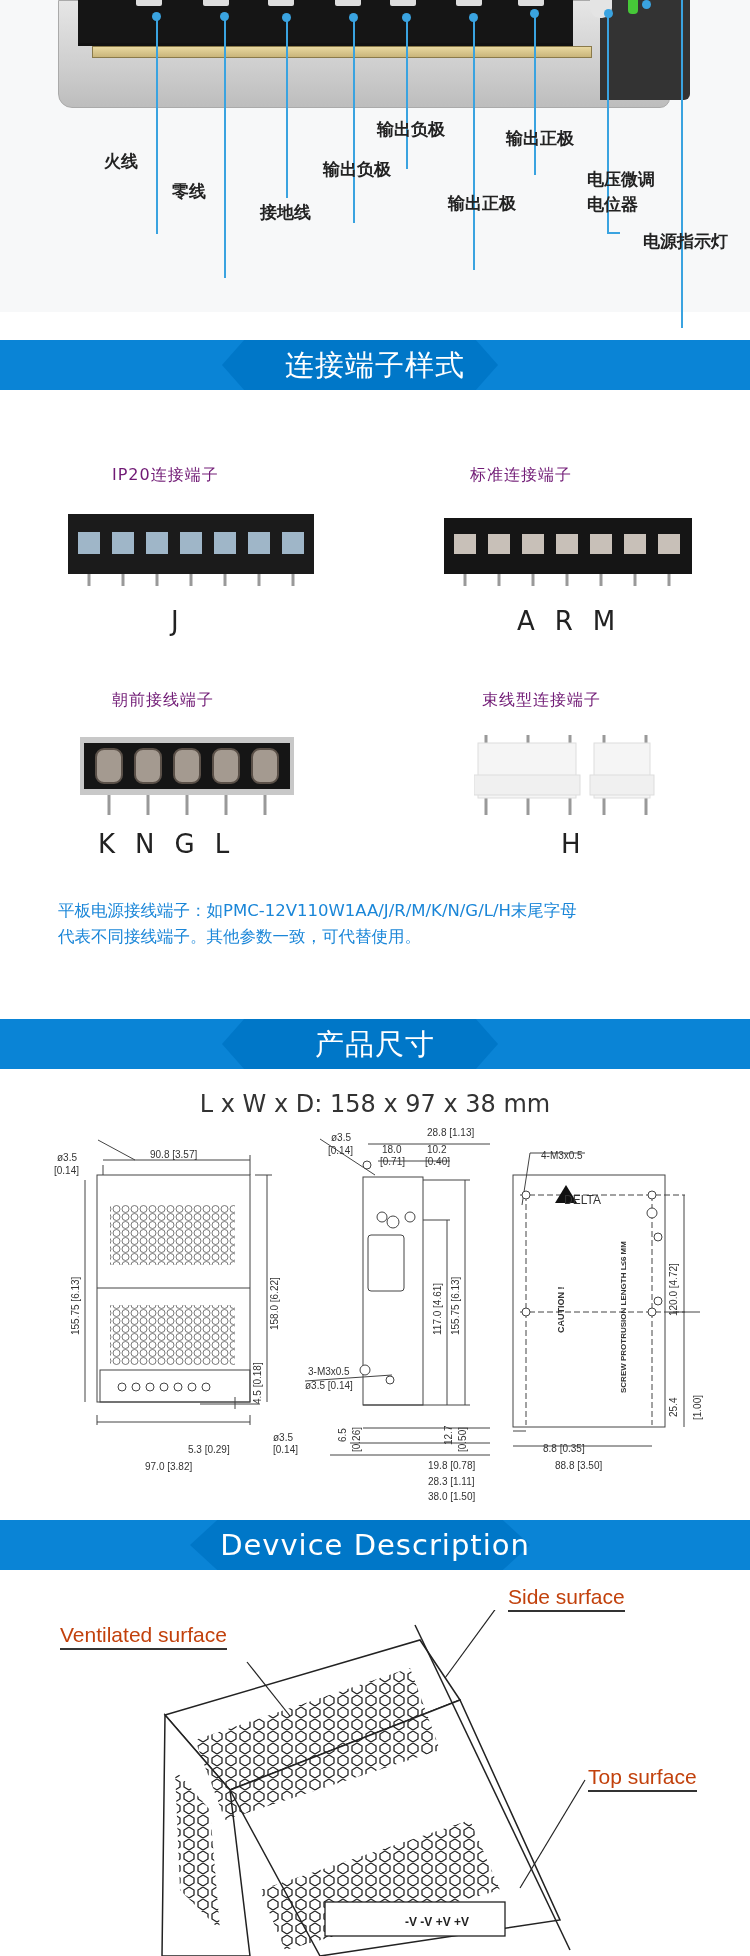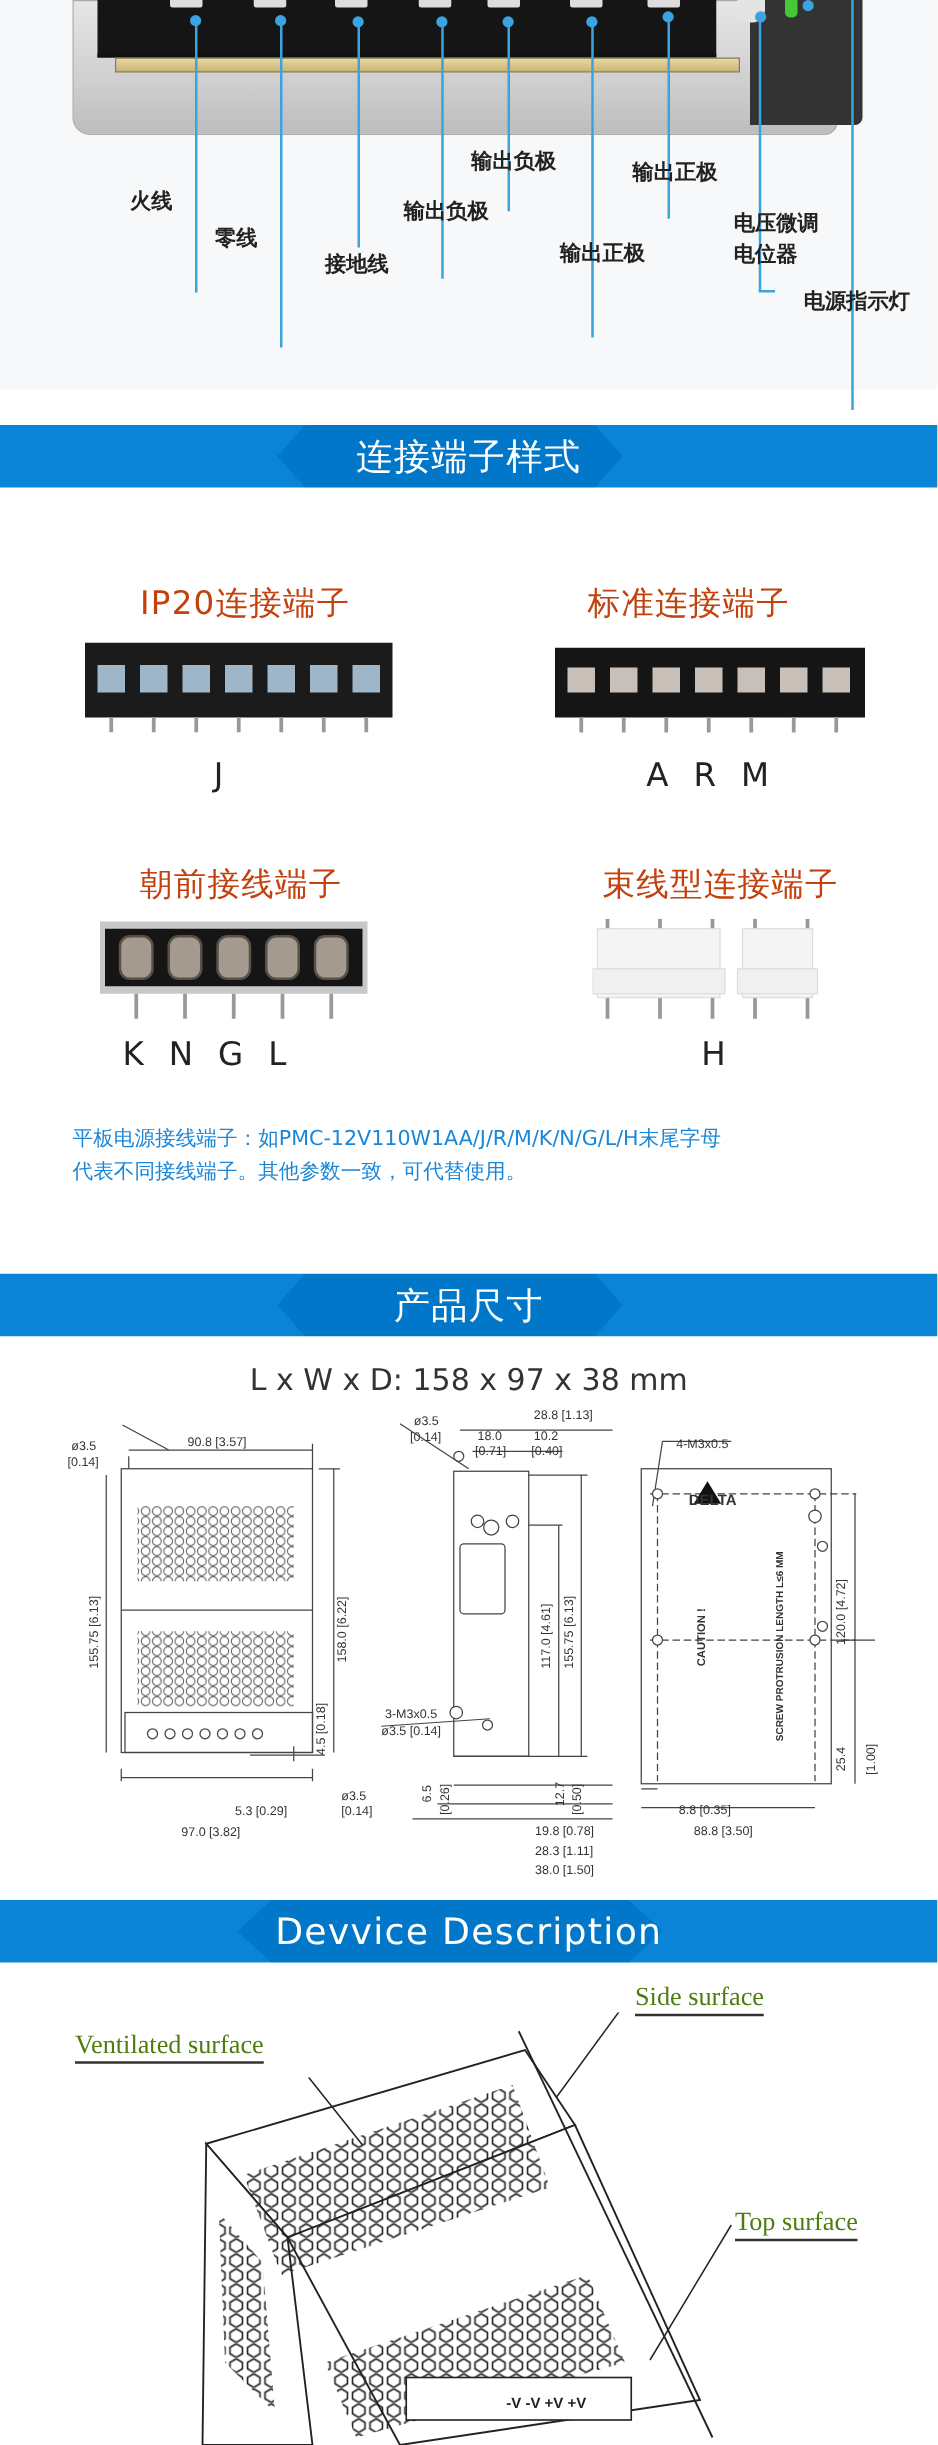--- a/index.html
+++ b/index.html
@@ -15,28 +15,28 @@
   .led { position:absolute; left:628px; top:0; width:10px; height:14px; background:#46c838; border-radius:0 0 4px 4px; }
   .pot { position:absolute; left:590px; top:0; width:22px; height:18px; background:#e4e4e4; border-radius:0 0 10px 10px; }
   .callout-line { position:absolute; width:2px; background:#3aa3e0; }
   .callout-dot { position:absolute; width:9px; height:9px; border-radius:50%; background:#3aa3e0; }
   .callout-label { position:absolute; font-size:17px; color:#222; white-space:nowrap; line-height:22px;font-weight:bold; }
   
   .banner { position:absolute; left:0; width:750px; height:50px; background:#0a84d6; overflow:hidden; }
   .banner .diamond { position:absolute; top:0; height:50px; background:#0077c8; clip-path:polygon(8% 0,92% 0,100% 50%,92% 100%,8% 100%,0 50%); }
   .banner .title { position:absolute; left:0; right:0; top:0; height:50px; line-height:50px; text-align:center; color:#fff; font-size:29px; letter-spacing:1px; }
   
-  .cap { position:absolute; font-size:26px; color:#c2410c; white-space:nowrap; letter-spacing:1px; }
+  .cap { position:absolute; font-size:16px; color:#701a75; white-space:nowrap; letter-spacing:1px; }
   .code { position:absolute; font-size:26px; color:#222; white-space:nowrap; letter-spacing:20px; }
   .note { position:absolute; left:58px; font-size:16.5px; color:#1a86d8; line-height:26px; white-space:nowrap; }
   
   .dim-sub { position:absolute; left:0; width:750px; text-align:center; font-size:24px; color:#333; }
   .dwg-txt { position:absolute; font-size:10px; color:#333; white-space:nowrap; font-family:"Liberation Sans",sans-serif; }
   .dwg-vtxt { position:absolute; font-size:10px; color:#333; white-space:nowrap; transform:rotate(-90deg); transform-origin:left top; font-family:"Liberation Sans",sans-serif; }
-  .desc-label { position:absolute; font-size:21px; color:#4d7c0f; white-space:nowrap; font-family:Liberation Serif, serif; border-bottom:2px solid #333; padding-bottom:1px; }
+  .desc-label { position:absolute; font-size:21px; color:#c2410c; white-space:nowrap; font-family:Liberation Sans, sans-serif; border-bottom:2px solid #333; padding-bottom:1px; }
 </style>
 </head>
 <body>
 
 <div class="top-sec">
   <div class="psu-body"></div>
   <div class="terminal-block">
     <div class="term-slot" style="left:58px"></div>
     <div class="term-slot" style="left:125px"></div>
     <div class="term-slot" style="left:190px"></div>
@@ -292,21 +292,21 @@
       <circle cx="152" cy="70" r="4"></circle>
       <circle cx="26" cy="187" r="4"></circle>
       <circle cx="152" cy="187" r="4"></circle>
     <circle cx="152" cy="88" r="5"></circle>
       <circle cx="158" cy="112" r="4"></circle>
       <circle cx="158" cy="176" r="4"></circle>
   </g>
   <polygon points="55,78 66,60 77,78" fill="#111"></polygon>
 </svg>
 <div class="dwg-txt" style="left:541px;top:1150px">4-M3x0.5</div>
-<div class="dwg-txt" style="left:551px;top:1193px;font-weight:bold;font-size:12px">DELTA</div>
+<div class="dwg-txt" style="left:564px;top:1193px;font-weight:normal;font-size:12px">DELTA</div>
 <div class="dwg-vtxt" style="left:556px;top:1333px;font-weight:bold;font-size:9px">CAUTION !</div>
 <div class="dwg-vtxt" style="left:619px;top:1393px;font-weight:bold;font-size:8px">SCREW PROTRUSION LENGTH L≤6 MM</div>
 <div class="dwg-vtxt" style="left:668px;top:1316px">120.0 [4.72]</div>
 <div class="dwg-vtxt" style="left:668px;top:1417px">25.4</div>
 <div class="dwg-vtxt" style="left:692px;top:1420px">[1.00]</div>
 <div class="dwg-txt" style="left:543px;top:1443px">8.8 [0.35]</div>
 <div class="dwg-txt" style="left:555px;top:1460px">88.8 [3.50]</div>
 
 <div class="banner" style="top:1520px">
   <div class="diamond" style="left:190px;width:340px"></div>

